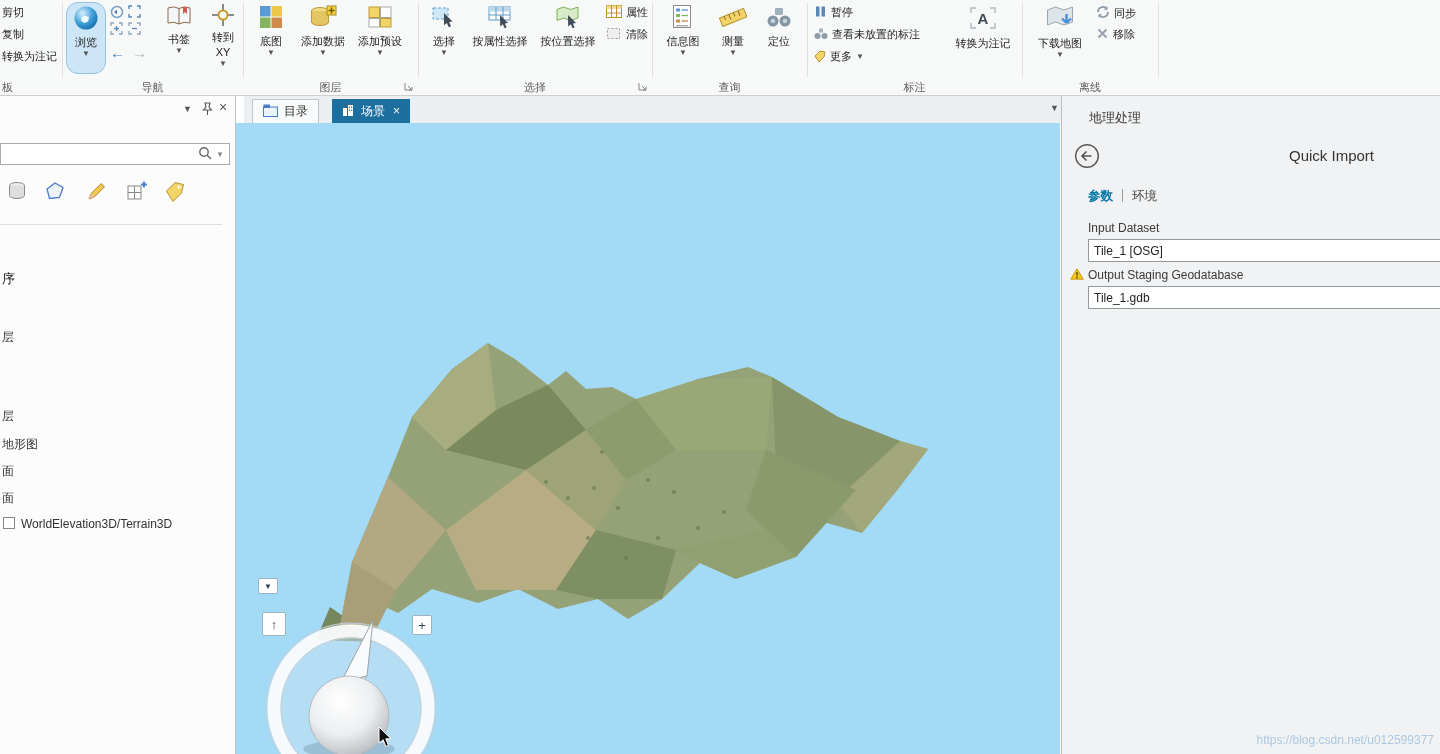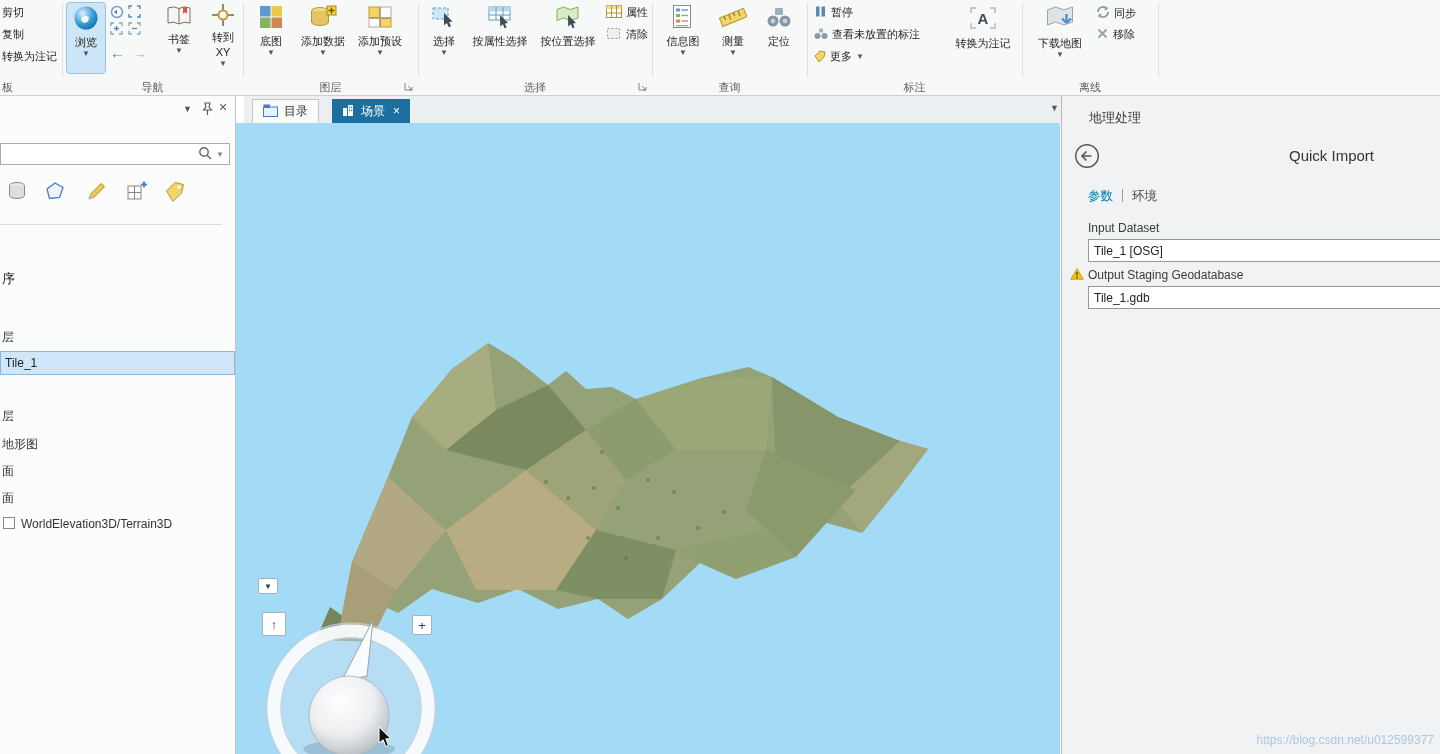--- a/index.html
+++ b/index.html
@@ -7,21 +7,21 @@
 body{font-family:"Liberation Sans","DejaVu Sans",sans-serif;font-size:12px;color:#333;background:#fff}
 .screen{position:relative;width:1440px;height:754px;overflow:hidden;background:#fff}
 .abs{position:absolute}
 
 .ribbon{position:absolute;left:0;top:0;width:1440px;height:96px;background:#f7f8f8;border-bottom:1px solid #cfcfcf}
 .rsep{position:absolute;top:3px;height:74px;width:1px;background:#dedede}
 .glabel{position:absolute;top:80px;height:14px;font-size:11px;color:#5c5c5c;text-align:center;white-space:nowrap}
 .btn-lg{position:absolute;display:flex;flex-direction:column;align-items:center;gap:2px;padding-top:2px;cursor:default}
 .btn-lg .cap{font-size:11px;line-height:13px;white-space:nowrap;color:#222}
 .dd{font-size:8px;line-height:6px;color:#555}
-.sel{background:#cde6f7;border:1px solid #94c4e4;border-radius:4px}
+.sel{background:#cde6f7;border:1px solid #94c4e4;border-radius:12px}
 .sbtn{position:absolute;display:flex;align-items:center;gap:4px;font-size:11px;color:#222;white-space:nowrap}
 .ttxt{position:absolute;font-size:11px;color:#222;white-space:nowrap}
 
 .lpanel{position:absolute;left:0;top:96px;width:236px;height:658px;background:#fcfcfc;border-right:1px solid #c3c3c3}
 .searchbox{position:absolute;background:#fff;border:1px solid #ababab;display:flex;align-items:center;justify-content:flex-end;gap:4px;padding:0 5px}
 .treelabel{position:absolute;font-size:12px;color:#333;white-space:nowrap}
 .selrow{position:absolute;background:#cfe7f8;border:1px solid #89b9dd;display:flex;align-items:center;padding-left:4px;font-size:12px;color:#222}
 .checkbox{position:absolute;width:12px;height:12px;background:#fff;border:1px solid #888}
 .pdivider{position:absolute;height:1px;background:#dcdcdc}
 
@@ -368,23 +368,20 @@
     <span class="abs" style="left:164px;top:84px">
       <svg width="22" height="22" viewBox="0 0 22 22">
           <path d="M2.5 11 l8.5 -8.5 8.5 2 -2 8.5 -8.5 8.5z" fill="#f2d469" stroke="#b8952e"></path>
           <circle cx="15" cy="7" r="1.6" fill="#fff"></circle>
         </svg></span>
 
     <div class="pdivider" style="left:0;top:128px;width:222px"></div>
 
     <span class="treelabel" style="left:2px;top:174px;font-size:13px;color:#222">序</span>
     <span class="treelabel" style="left:2px;top:233px">层</span>
-    <div class="selrow" style="left:0;top:255px;width:235px;height:24px">
-      <span>Tile_1</span>
-    </div>
     <span class="treelabel" style="left:2px;top:312px">层</span>
     <span class="treelabel" style="left:2px;top:340px">地形图</span>
     <span class="treelabel" style="left:2px;top:367px">面</span>
     <span class="treelabel" style="left:2px;top:394px">面</span>
     <span class="checkbox" style="left:3px;top:421px"></span>
     <span class="treelabel" style="left:21px;top:421px">WorldElevation3D/Terrain3D</span>
   </div>
 
   <div class="tabbar">
     <div class="tab inactive" style="left:8px;top:3px">
@@ -479,21 +476,21 @@
 
   <div class="gpanel">
     <span class="gp-title" style="left:27px;top:13px">地理处理</span>
     <span class="abs" style="left:12px;top:47px">
       <svg width="26" height="26" viewBox="0 0 26 26">
           <circle cx="13" cy="13" r="11.3" fill="none" stroke="#555" stroke-width="1.4"></circle>
           <path d="M17.5 13 H9 M12.5 8.5 L8 13 l4.5 4.5" fill="none" stroke="#555" stroke-width="1.6"></path>
         </svg></span>
     <span class="gp-tool" style="left:160px;top:51px;width:219px">Quick Import</span>
 
-    <span class="gp-tab" style="left:26px;top:92px;color:#0076a8;font-weight:normal">参数</span>
+    <span class="gp-tab" style="left:26px;top:92px;color:#0076a8;font-weight:bold">参数</span>
     <span class="gp-tabdiv" style="left:60px;top:93px"></span>
     <span class="gp-tab" style="left:70px;top:92px;color:#444">环境</span>
 
     <span class="gp-label" style="left:26px;top:125px">Input Dataset</span>
     <input class="gp-input" style="left: 26px; top: 143px; width: 356px;" type="text" value="Tile_1 [OSG]">
 
     <span class="abs" style="left:8px;top:172px">
       <svg width="14" height="12" viewBox="0 0 14 12">
           <path d="M7 0.8 L13.2 11.2 H0.8 Z" fill="#f5c518" stroke="#c89a10"></path>
           <line x1="7" y1="4" x2="7" y2="7.6" stroke="#5a4a00" stroke-width="1.4"></line>

